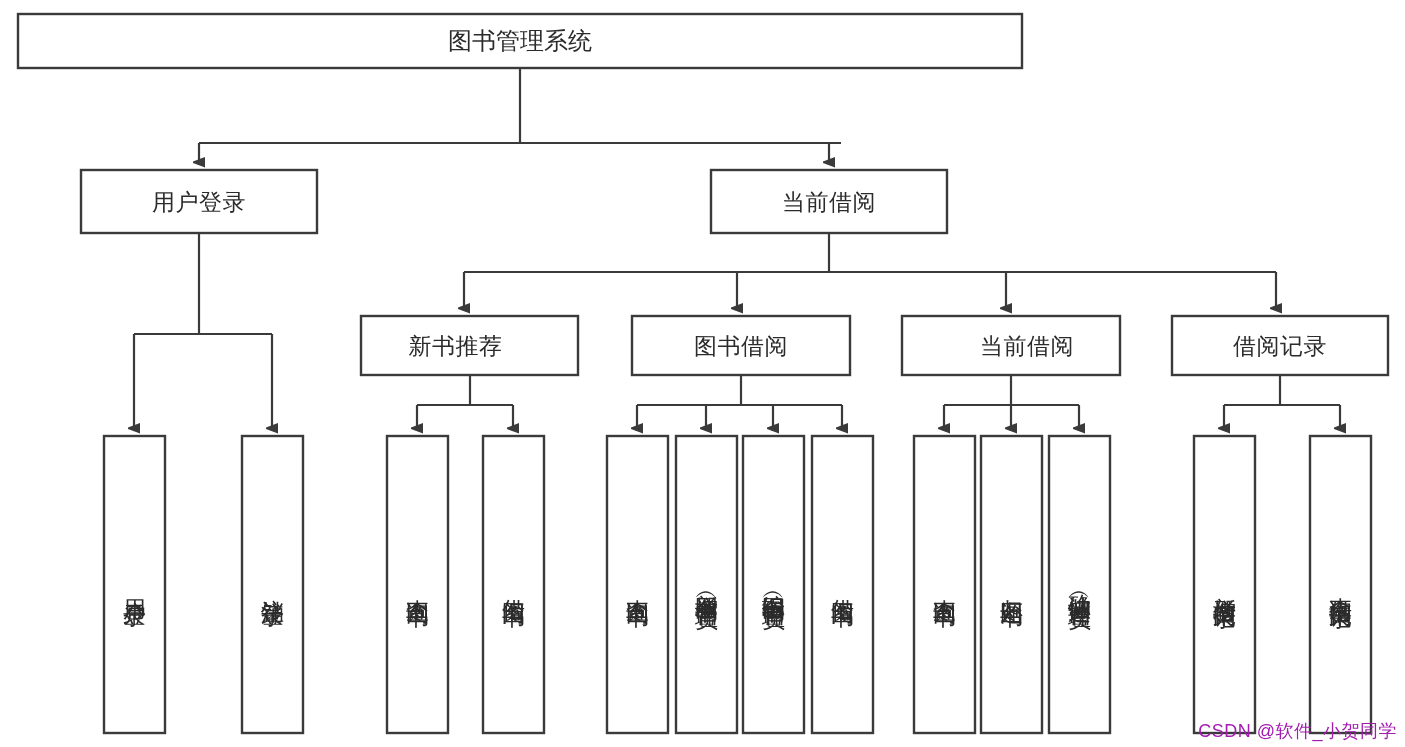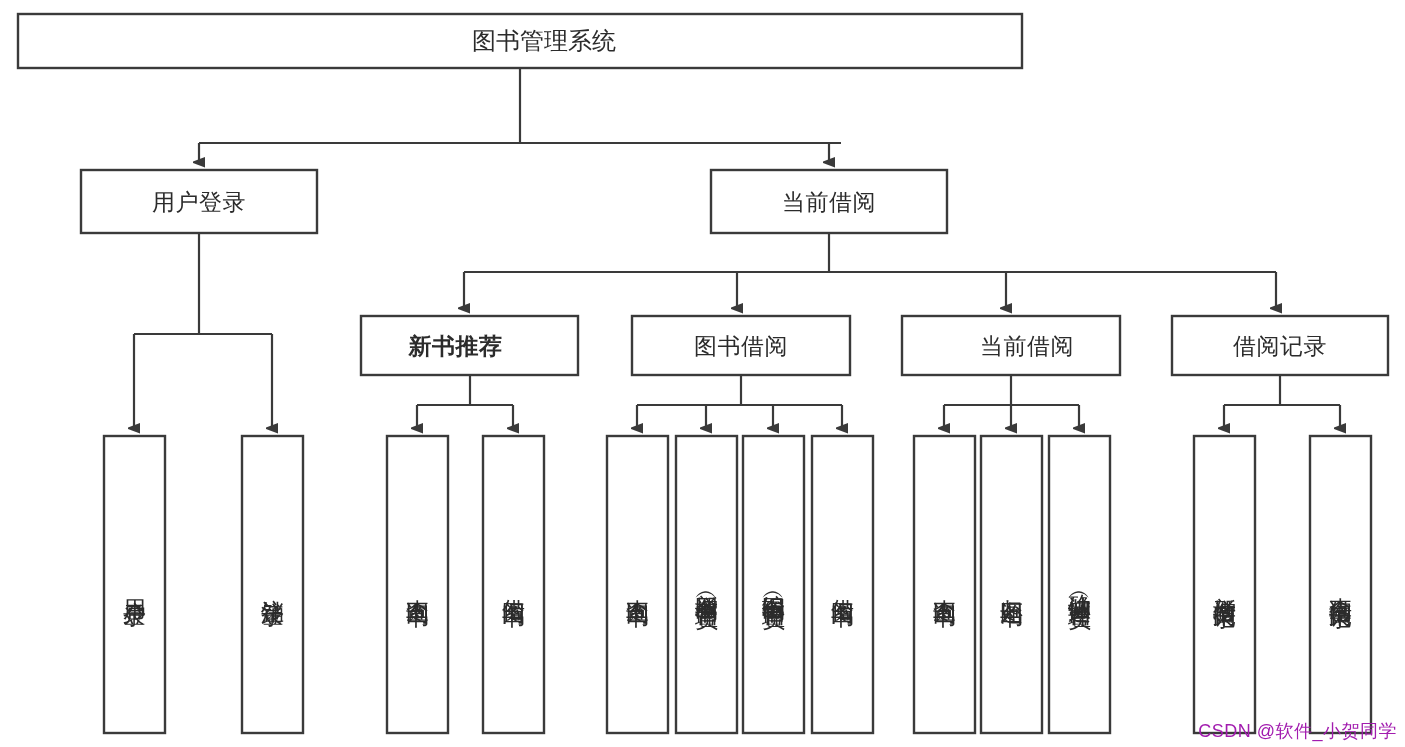--- a/index.html
+++ b/index.html
@@ -47,21 +47,20 @@
     line-height: 1.0;
     white-space: nowrap;
     pointer-events: none;
   }
   .label-h {
     font-size: 23px;
     letter-spacing: 0.5px;
   }
   .label-root {
     font-size: 24px;
-    padding-left: 24px;
   }
   .label-v {
     writing-mode: vertical-rl;
     text-orientation: upright;
     font-size: 23px;
     letter-spacing: 2px;
     white-space: nowrap;
     line-height: 1;
   }
   .watermark {
@@ -158,21 +157,21 @@
       <rect class="node-box" x="1194" y="436" width="61" height="297"></rect>
       <rect class="node-box" x="1310" y="436" width="61" height="297"></rect>
     </g>
   </svg>
 
   <div class="label label-root" style="left:18px; top:29px; width:1004px;">图书管理系统</div>
 
   <div class="label label-h" style="left:81px; top:191px; width:236px;">用户登录</div>
   <div class="label label-h" style="left:711px; top:191px; width:236px;">当前借阅</div>
 
-  <div class="label label-h" style="left:361px; top:335px; width:189px;font-weight:bold;">新书推荐</div>
+  <div class="label label-h" style="left:361px; top:335px; width:189px;">新书推荐</div>
   <div class="label label-h" style="left:632px; top:335px; width:218px;">图书借阅</div>
   <div class="label label-h" style="left:902px; top:335px; width:250px;">当前借阅</div>
   <div class="label label-h" style="left:1172px; top:335px; width:216px;">借阅记录</div>
 
   <div class="label label-v" style="left:104px; top:436px; width:61px; height:297px; display:flex; align-items:center; justify-content:center;">用户登录</div>
   <div class="label label-v" style="left:242px; top:436px; width:61px; height:297px; display:flex; align-items:center; justify-content:center;">注销登录</div>
 
   <div class="label label-v" style="left:387px; top:436px; width:61px; height:297px; display:flex; align-items:center; justify-content:center;">查询图书</div>
   <div class="label label-v" style="left:483px; top:436px; width:61px; height:297px; display:flex; align-items:center; justify-content:center;">借阅图书</div>
 

